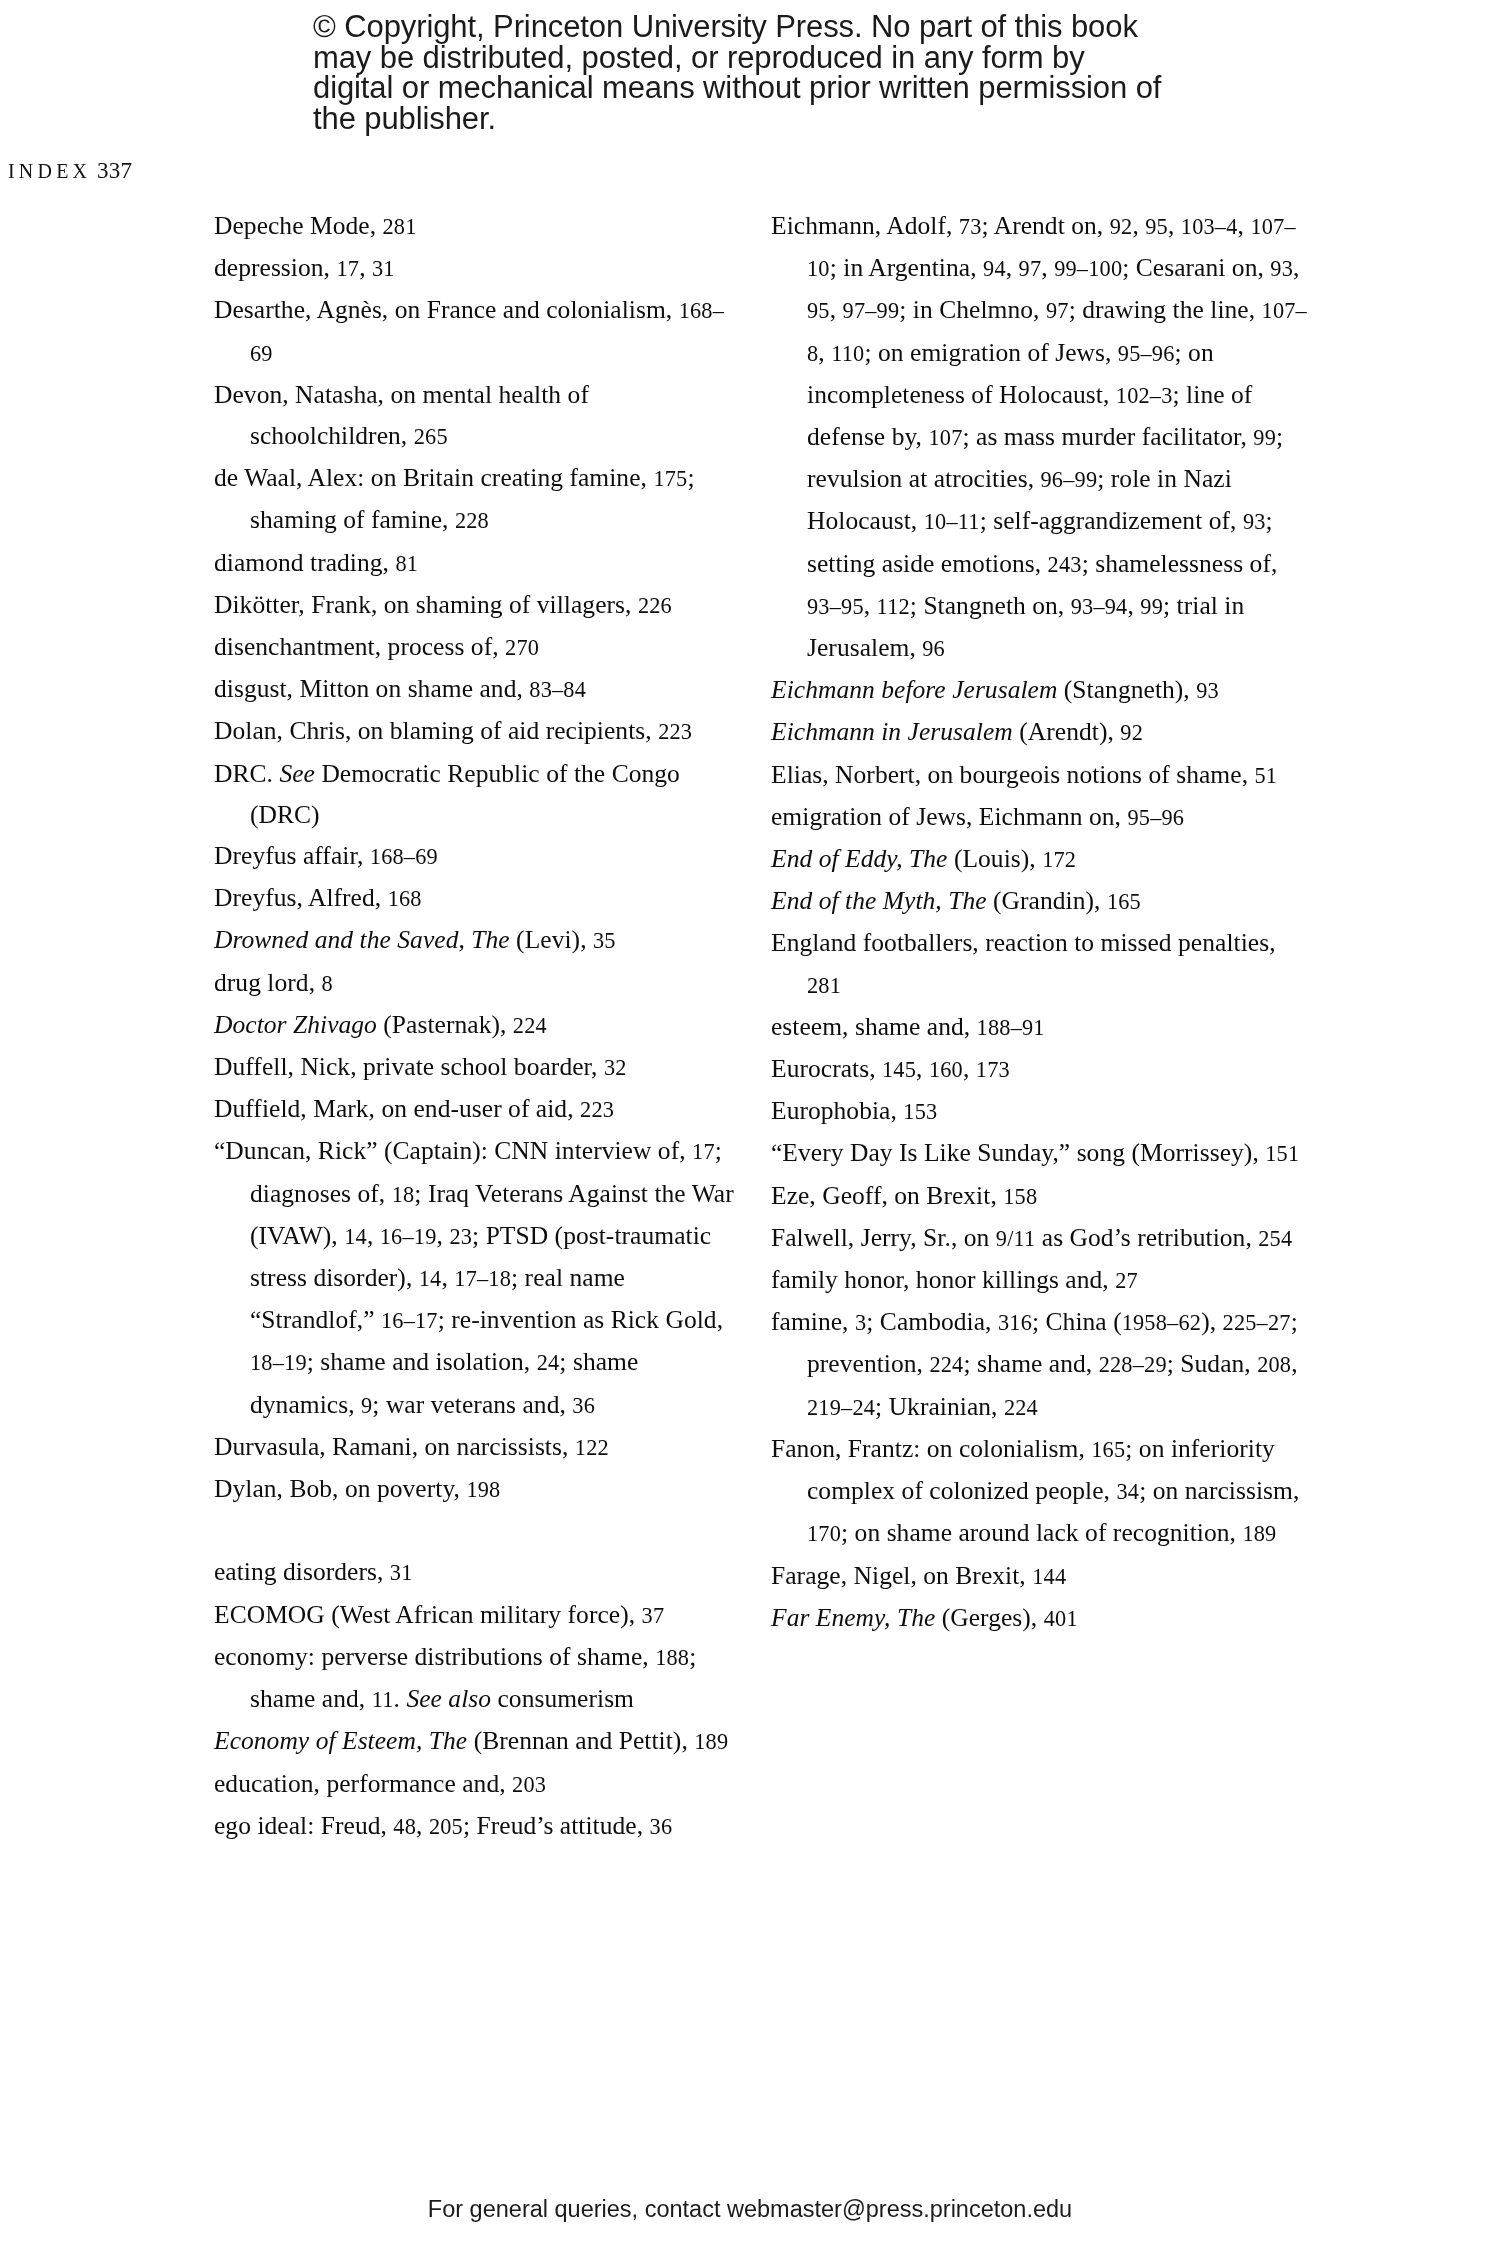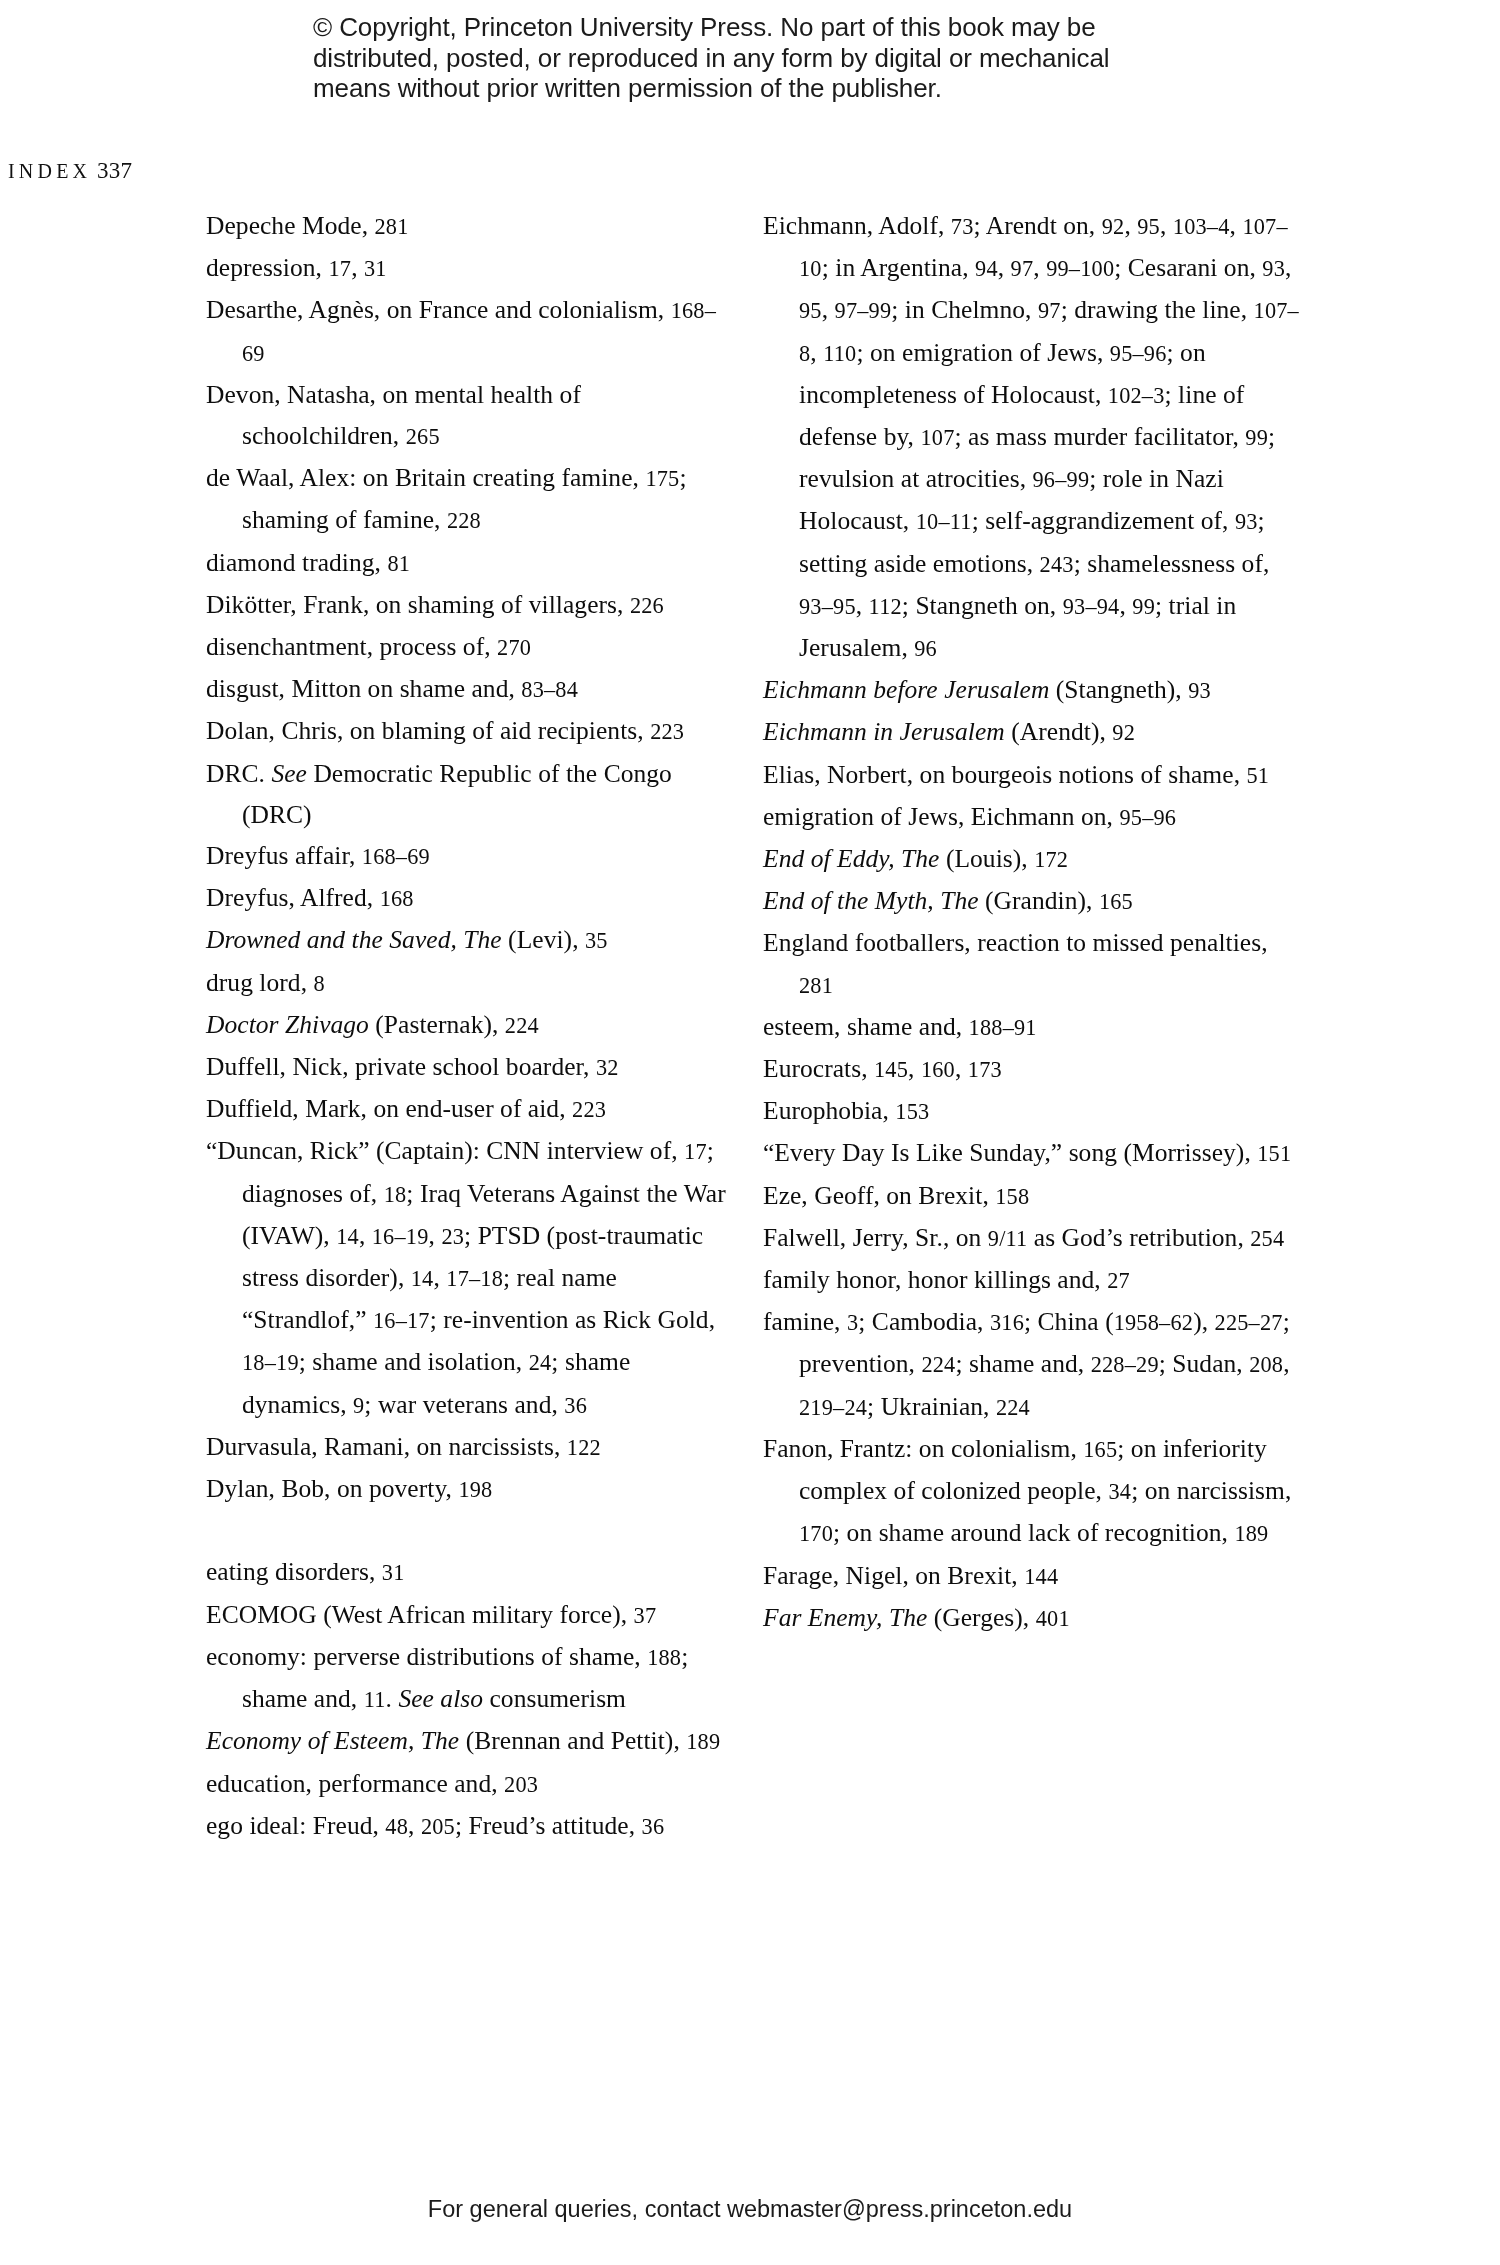--- a/index.html
+++ b/index.html
@@ -16,21 +16,21 @@
     overflow: hidden;
   }
 
   
   .copyright {
     position: absolute;
     left: 313px;
     top: 12px;
     width: 860px;
     font-family: "Liberation Sans", "DejaVu Sans", sans-serif;
-    font-size: 26px;
+    font-size: 31px;
     line-height: 30.5px;
     color: #1b1b1b;
     letter-spacing: -0.1px;
   }
 
   
   .running-head {
     position: absolute;
     top: 140px;
     left: 0;
@@ -46,21 +46,21 @@
   .running-head .rh-folio {
     font-size: 23px;
     color: #111;
     letter-spacing: 0.3px;
   }
 
   
   .index-body {
     position: absolute;
     top: 205px;
-    left: 8px;
+    left: 16px;
     width: 1284px;
     height: 1790px;
     padding-left: 8px;
   }
   .column {
     position: absolute;
     top: 0;
   }
   .column.left  { left: 198px;  width: 520px; }
   .column.right { left: 755px;  width: 540px; }

